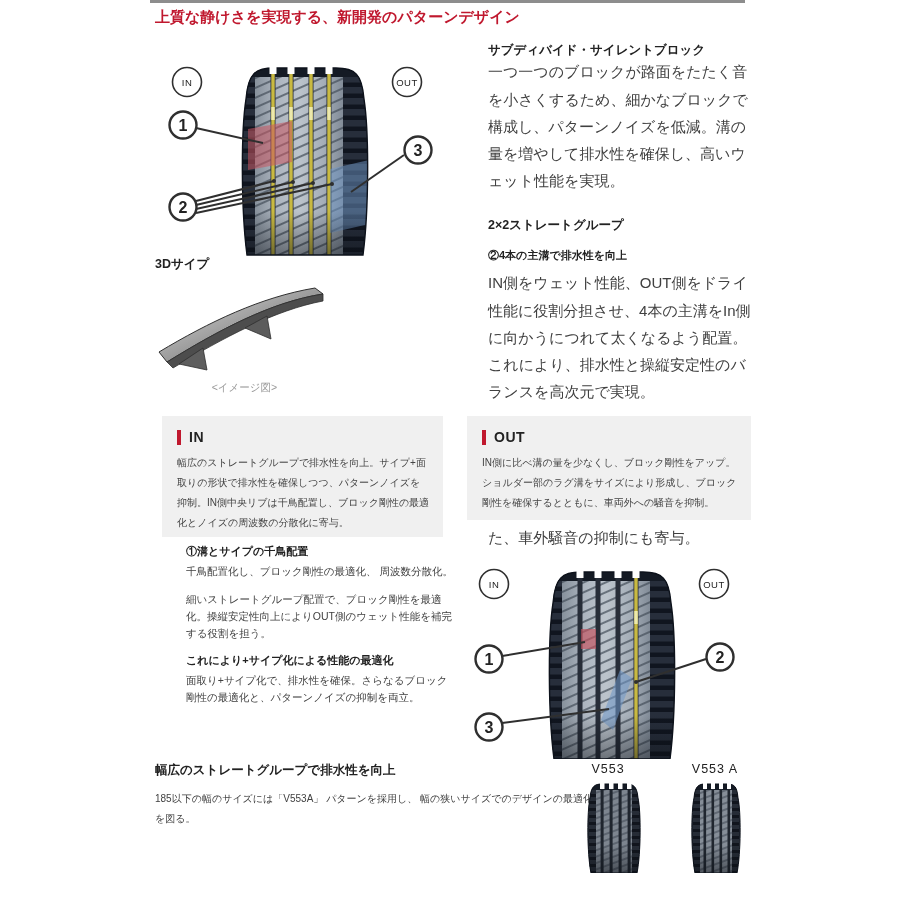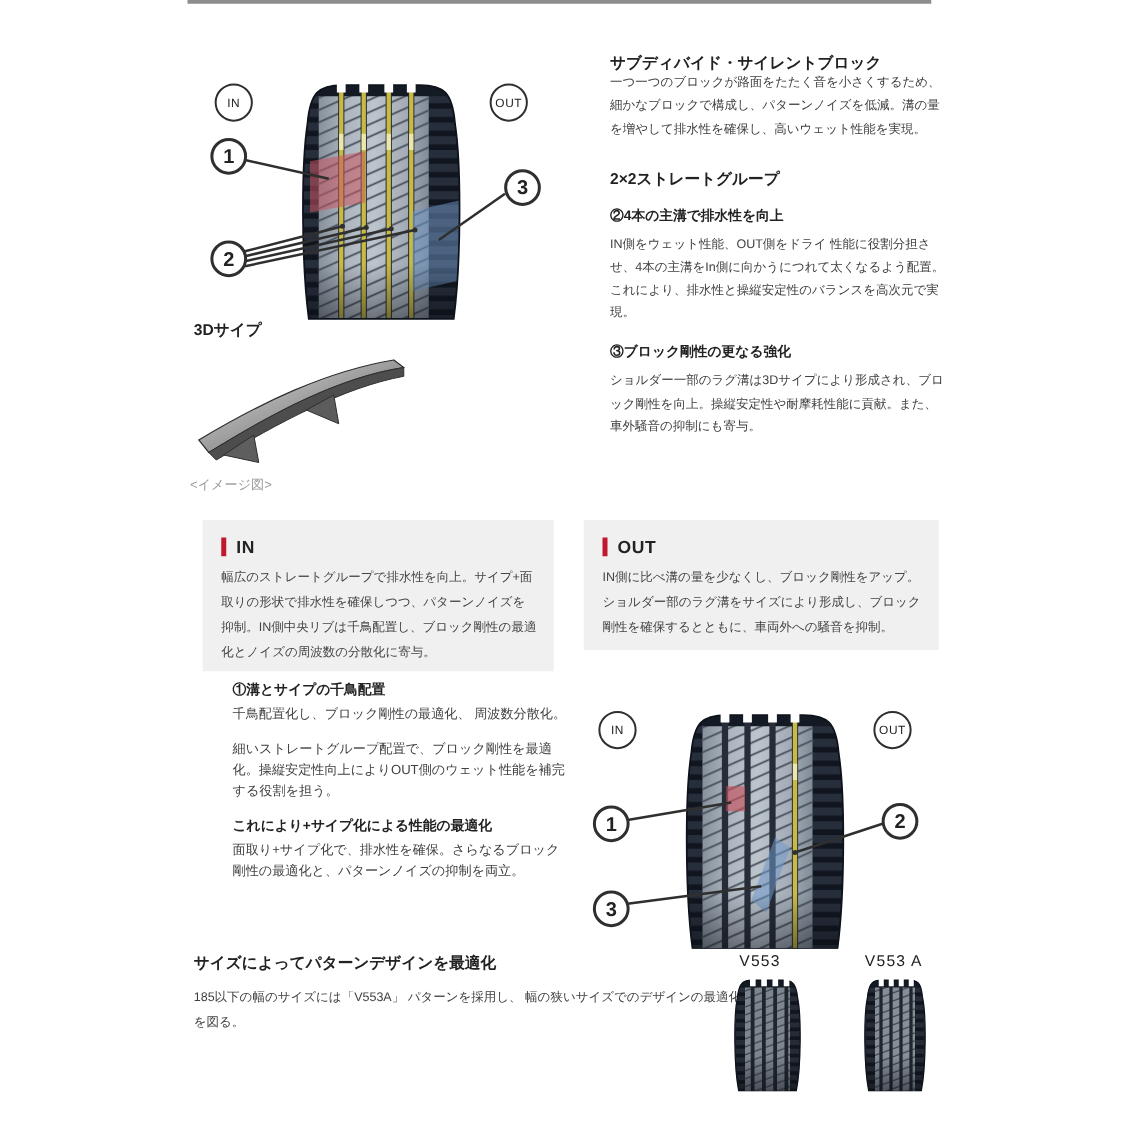--- a/index.html
+++ b/index.html
@@ -6,24 +6,24 @@
   #page{position:relative;width:900px;height:900px;background:#ffffff;overflow:hidden;
         font-family:"Liberation Sans",sans-serif;color:#3f3f3f;}
   .abs{position:absolute;}
   .top-rule{left:150px;top:0;width:595px;height:3px;background:#8d8d8d;}
   .main-heading{left:155px;top:8px;width:600px;font-size:15px;font-weight:bold;color:#c0182e;margin:0;}
   
   .col-right{left:488px;top:38px;width:268px;}
   .col-right h2{font-size:12.5px;font-weight:bold;color:#222;margin:22px 0 0 0;line-height:1.3;}
   .col-right h2:first-child{margin-top:4px;}
   .col-right h3{font-size:11px;font-weight:bold;color:#222;margin:15px 0 7px 0;line-height:1.3;}
-  .col-right p{font-size:10px;line-height:1.82;margin:0;color:#404040;}
+  .col-right p{font-size:15px;line-height:1.82;margin:0;color:#404040;}
   
   .sipe-head{left:155px;top:256px;font-size:12.5px;font-weight:bold;color:#222;}
-  .sipe-cap{left:152px;top:381px;width:185px;text-align:left;font-size:10.5px;color:#999;}
+  .sipe-cap{left:152px;top:381px;width:185px;text-align:center;font-size:10.5px;color:#999;}
   
   .gbox{background:#f0f0f0;padding:13px 13px 12px 15px;box-sizing:border-box;}
   .box-in{left:162px;top:416px;width:281px;height:121px;}
   .box-out{left:467px;top:416px;width:284px;height:104px;}
   .gbox .title-row{display:flex;align-items:center;}
   .gbox .bar{width:4px;height:15px;background:#c0182e;margin-right:8px;}
   .gbox .title{font-size:14px;font-weight:bold;color:#222;letter-spacing:.5px;}
   .gbox p{font-size:10px;line-height:2.0;margin:8px 0 0 0;color:#444;}
   
   .features{left:186px;top:544px;width:268px;}
@@ -42,20 +42,21 @@
   svg circle.badge{fill:#fff;stroke:#2f2f2f;stroke-width:1.6;}
   svg circle.co{fill:#fff;stroke:#2f2f2f;stroke-width:2.4;}
   svg line.cl{stroke:#2f2f2f;stroke-width:2;}
 </style>
 </head>
 <body>
 
 <div id="page">
 
   <div class="abs top-rule"></div>
+  <h1 class="abs main-heading">上質な静けさを実現する、新開発のパターンデザイン</h1>
 
   <svg class="abs" style="left:155px;top:52px;" width="300" height="207" viewBox="0 0 300 207">
     <defs>
       <clipPath id="tclip">
         <path d="M9,190 C3,144 3,66 8,34 C10,9 17,3 36,3 L98,3 C117,3 124,9 126,34 C131,66 131,144 125,190 Z"></path>
       </clipPath>
       <linearGradient id="bandG" x1="0" y1="0" x2="1" y2="0">
         <stop offset="0" stop-color="#87919c"></stop>
           <stop offset="0.25" stop-color="#adb5bf"></stop>
         <stop offset="0.5" stop-color="#bcc4cc"></stop>
@@ -227,21 +228,21 @@
     <text class="badge-t" x="252" y="35.5">OUT</text>
 
     <circle class="co" cx="27" cy="107" r="13.5"></circle>
     <text class="co-t" x="27" y="112.5">1</text>
     <circle class="co" cx="258" cy="105" r="13.5"></circle>
     <text class="co-t" x="258" y="110.5">2</text>
     <circle class="co" cx="27" cy="175" r="13.5"></circle>
     <text class="co-t" x="27" y="180.5">3</text>
   </svg>
 
-  <div class="abs size-head">サイズによってパターンデザインを最適化</div>
+  <div class="abs size-head">幅広のストレートグループで排水性を向上</div>
   <div class="abs size-body">185以下の幅のサイズには「V553A」 パターンを採用し、 幅の狭いサイズでのデザインの最適化を図る。</div>
 
   <div class="abs tire-label" style="left:577px;">V553</div>
   <div class="abs tire-label" style="left:686px;width:58px;">V553 A</div>
 
   <svg class="abs" style="left:585px;top:783px;" width="58" height="90" viewBox="0 0 58 90">
     <defs>
       <clipPath id="mclip1">
         <path d="M6,90 C2,70 2,28 5,15 C6,3 10,1 17,1 L41,1 C48,1 52,3 53,15 C56,28 56,70 52,90 Z"></path>
       </clipPath>

